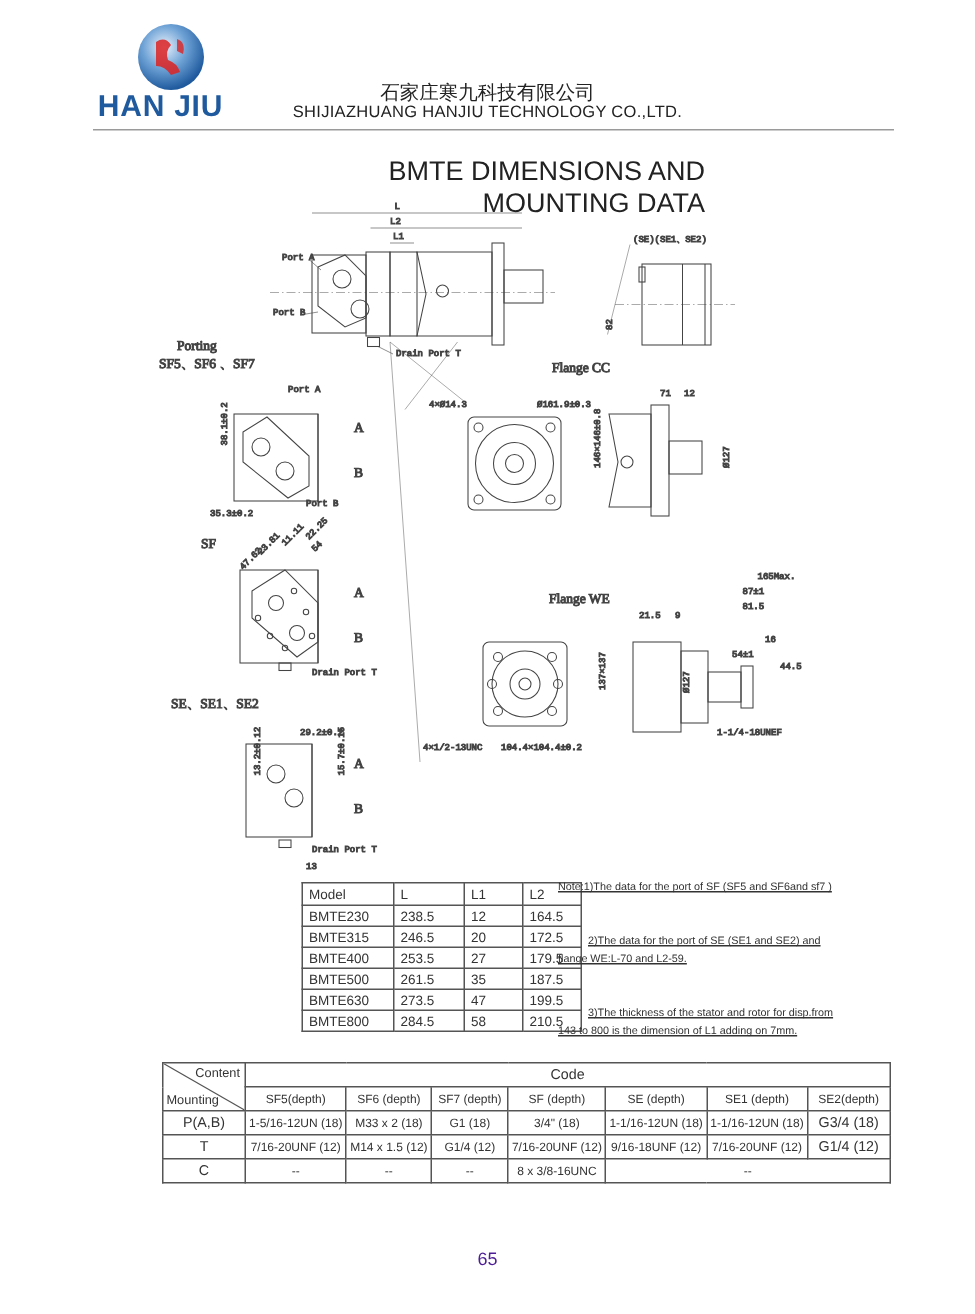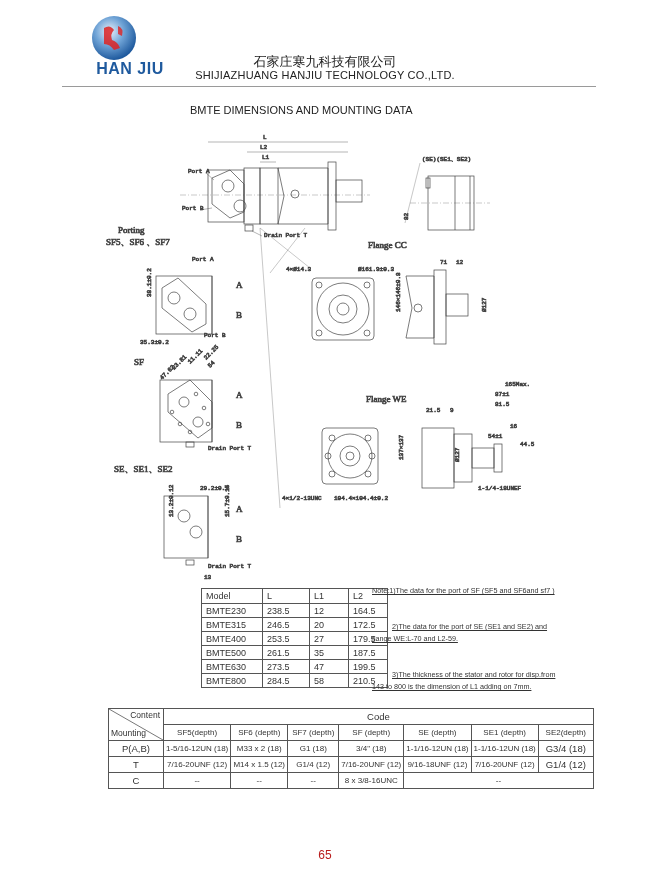--- a/index.html
+++ b/index.html
@@ -1,43 +1,43 @@
 <!DOCTYPE html>
 <html><head>
 <meta charset="utf-8">
 <style>
   html, body { margin:0; padding:0; background:#ffffff; }
   body { width:650px; height:876px; position:relative; overflow:hidden; font-family:"Liberation Sans", sans-serif; color:#222; }
   .abs { position:absolute; }
   .logo { left:74px; top:14px; width:80px; height:70px; }
-  .logo-text { left:80px; top:60px; width:100px; text-align:center; font-weight:bold; font-size:16px; color:#1f5a9e; letter-spacing:0.5px; }
+  .logo-text { left:57px; top:60px; width:100px; text-align:center; font-weight:bold; font-size:20px; color:#1f5a9e; letter-spacing:0.5px; }
   .company-cn { left:200px; top:53px; width:250px; text-align:center; font-size:13px; color:#222; }
   .company-en { left:190px; top:69px; width:270px; text-align:center; font-size:11px; color:#222; letter-spacing:0.2px; }
   .rule { left:62px; top:86px; width:534px; height:1px; background:#9a9a9a; }
-  .title { left:190px; top:104px; width:280px; text-align:left; font-size:11px; color:#222; }
+  .title { left:190px; top:104px; width:280px; text-align:right; font-size:18px; color:#222; }
   .drawing { left:100px; top:128px; width:460px; height:455px; }
   .drawing svg { width:100%; height:100%; }
   .dtext { font-family:"Liberation Mono", monospace; font-size:6px; fill:#333; }
   .dserif { font-family:"Liberation Serif", serif; font-size:9px; fill:#333; }
 
   table { border-collapse:collapse; }
   .model-table { left:201px; top:588px; }
   .model-table td, .model-table th { border:1px solid #555; font-size:9px; font-weight:normal; text-align:left; height:13px; padding:0 4px; color:#333; }
   .model-table th { height:14px; }
   .notes { left:372px; top:585px; width:220px; font-size:7.2px; line-height:12px; color:#333;text-decoration:underline; }
   .notes .ind { padding-left:20px;margin-top:24px; }
 
   .code-table { left:108px; top:708px; }
   .code-table td { border:1px solid #555; font-size:8px; text-align:center; height:15px; color:#333; padding:0 2px; white-space:nowrap; }
   .code-table td.big { font-size:9.5px; }
   .diag { position:relative; width:54px; height:30px; padding:0 !important; }
   .diag .c { position:absolute; right:3px; top:1px; font-size:8.5px; }
   .diag .m { position:absolute; left:2px; bottom:2px; font-size:8.5px; }
   .diag svg { position:absolute; left:0; top:0; }
-  .pagenum { left:300px; top:832px; width:50px; text-align:center; font-size:12px; color:#b91c1c;margin-top:16px; }
+  .pagenum { left:300px; top:832px; width:50px; text-align:center; font-size:12px; color:#4c1d95; }
 </style>
 </head>
 <body>
 
 <div class="abs logo">
   <svg width="80" height="50" viewBox="0 0 80 50">
     <defs>
       <radialGradient id="g" cx="40%" cy="35%" r="65%">
         <stop offset="0%" stop-color="#e8f1fb"></stop>
         <stop offset="50%" stop-color="#6fa3d6"></stop>

